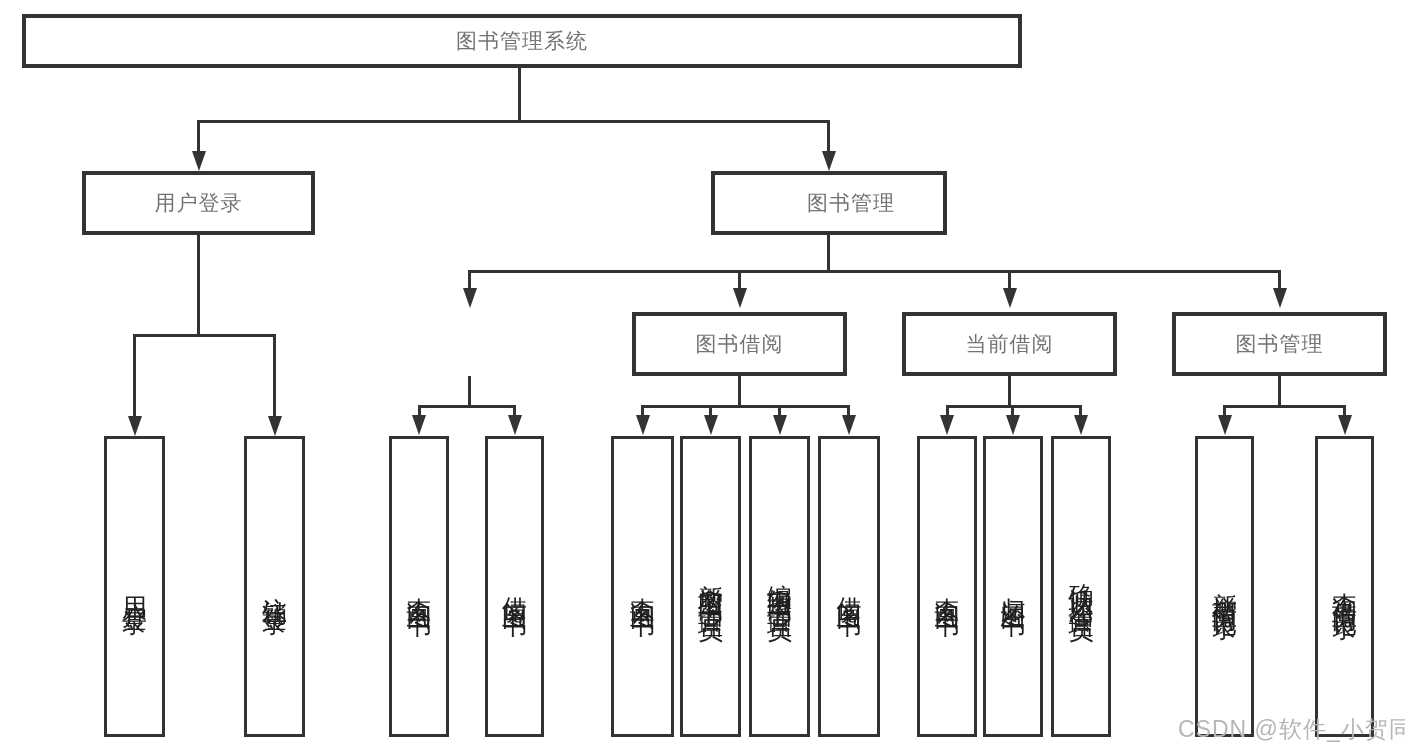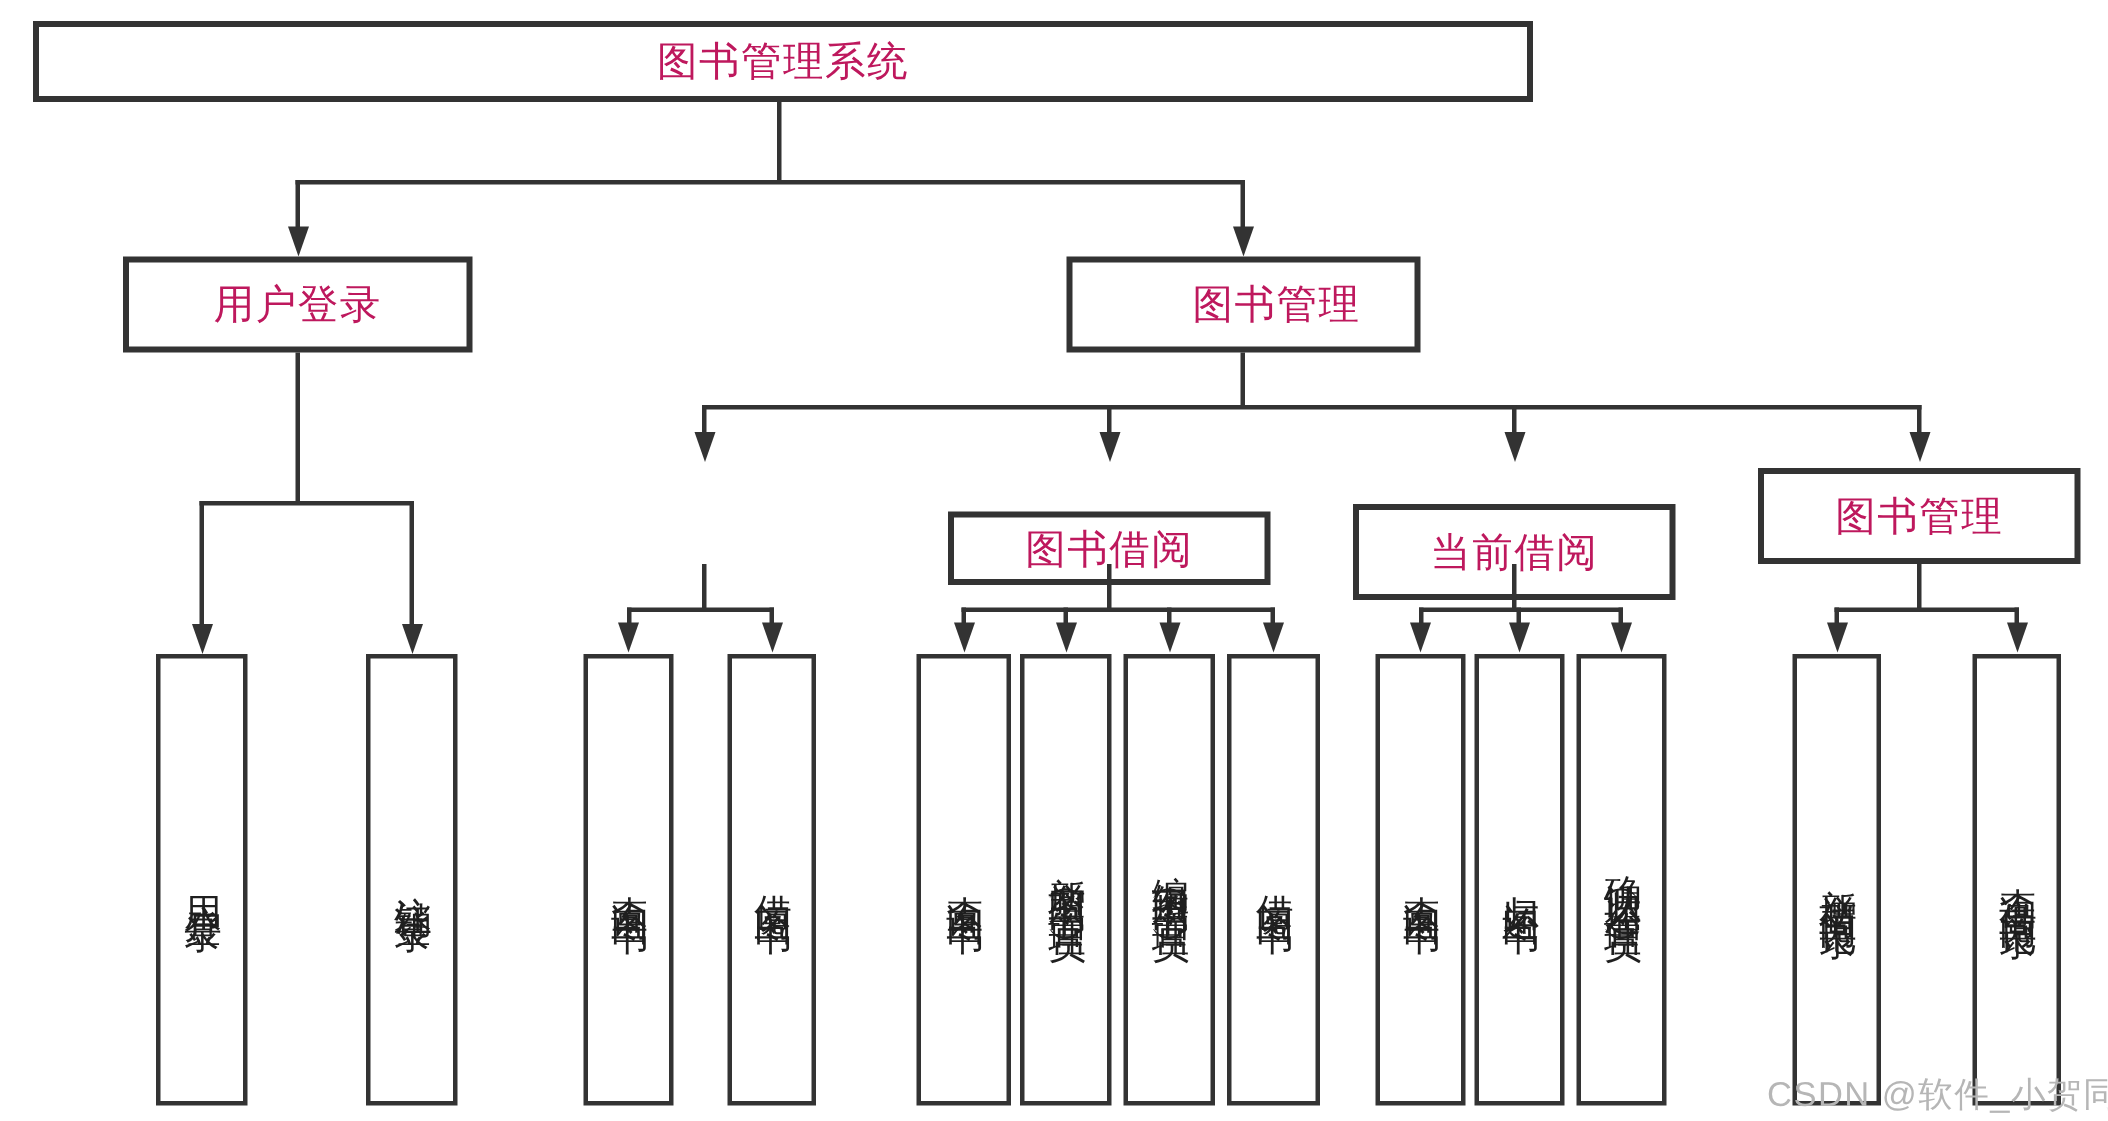--- a/index.html
+++ b/index.html
@@ -4,21 +4,21 @@
 <style>
   html,body{margin:0;padding:0;background:#ffffff;}
   .canvas{
     position:relative;width:1405px;height:747px;background:#ffffff;overflow:hidden;
     font-family:"Liberation Sans","DejaVu Sans",sans-serif;color:#1f1f1f;
   }
   .box{
     position:absolute;box-sizing:border-box;background:#ffffff;border:4px solid #333333;
     display:flex;align-items:center;justify-content:center;
   }
-  .hlabel{font-size:27px;letter-spacing:1px;color:#be185d;white-space:nowrap;}
+  .hlabel{font-size:21px;letter-spacing:1px;color:#737373;white-space:nowrap;}
   .leafbox{border-width:3px;}
   .vtext{
     writing-mode:vertical-rl;text-orientation:mixed;
     font-size:25px;letter-spacing:5px;line-height:1.15;color:#1f1f1f;white-space:nowrap;
   }
   .vl{position:absolute;width:3px;background:#333333;}
   .hl{position:absolute;height:3px;background:#333333;}
   .arr{
     position:absolute;width:0;height:0;
     border-left:7px solid transparent;border-right:7px solid transparent;
@@ -63,24 +63,24 @@
   <div class="hl" style="left:468px;top:270px;width:813px;"></div>
   <div class="vl" style="left:468px;top:270px;height:20px;"></div>
   <div class="arr" style="left:463px;top:288px;"></div>
   <div class="vl" style="left:738px;top:270px;height:20px;"></div>
   <div class="arr" style="left:733px;top:288px;"></div>
   <div class="vl" style="left:1008px;top:270px;height:20px;"></div>
   <div class="arr" style="left:1003px;top:288px;"></div>
   <div class="vl" style="left:1278px;top:270px;height:20px;"></div>
   <div class="arr" style="left:1273px;top:288px;"></div>
 
-  <div class="box" style="left:632px;top:312px;width:215px;height:49px;margin-top:29px;">
+  <div class="box" style="left:632px;top:312px;width:215px;height:64px;">
     <span class="hlabel">图书借阅</span>
   </div>
-  <div class="box" style="left:902px;top:312px;width:215px;height:64px;margin-top:24px;">
+  <div class="box" style="left:902px;top:312px;width:215px;height:64px;">
     <span class="hlabel">当前借阅</span>
   </div>
   <div class="box" style="left:1172px;top:312px;width:215px;height:64px;">
     <span class="hlabel">图书管理</span>
   </div>
 
   <div class="vl" style="left:468px;top:376px;height:31px;"></div>
   <div class="hl" style="left:418px;top:405px;width:98px;"></div>
   <div class="vl" style="left:418px;top:405px;height:12px;"></div>
   <div class="arr" style="left:412px;top:415px;"></div>

